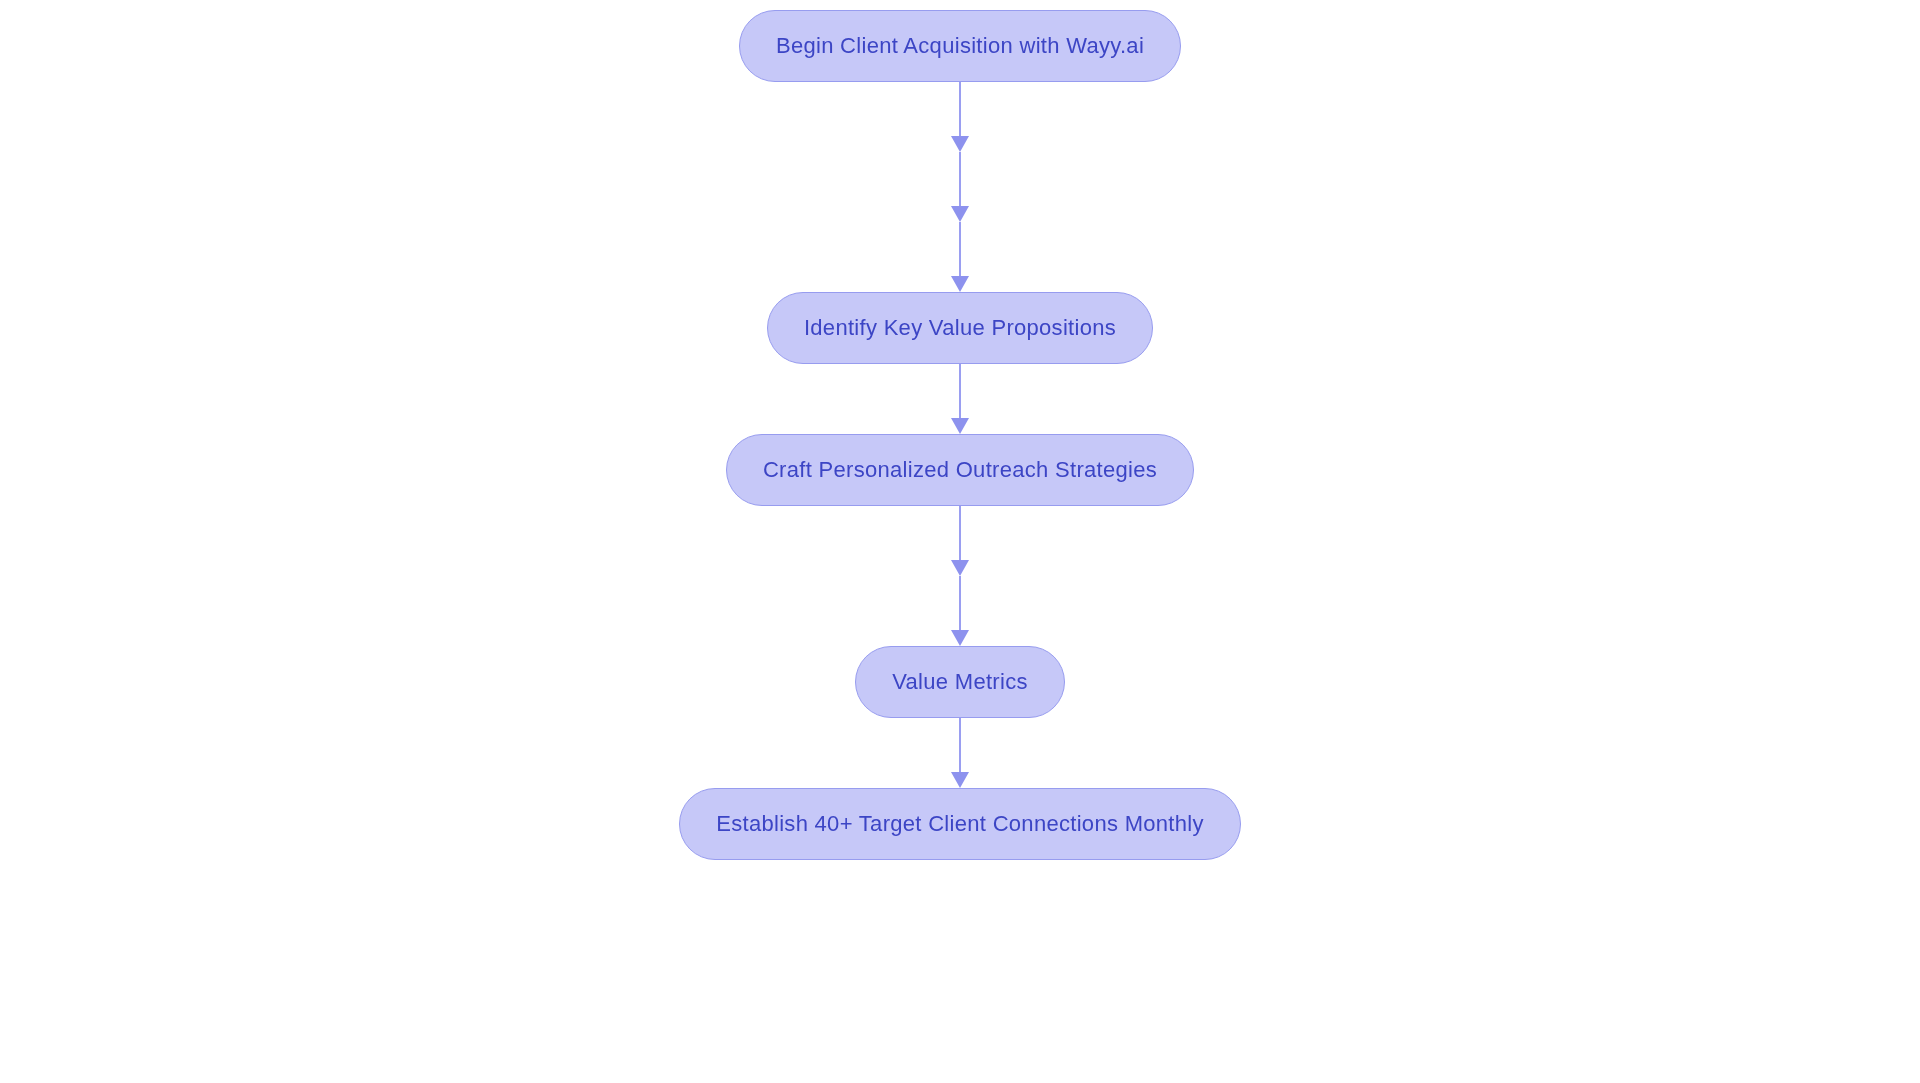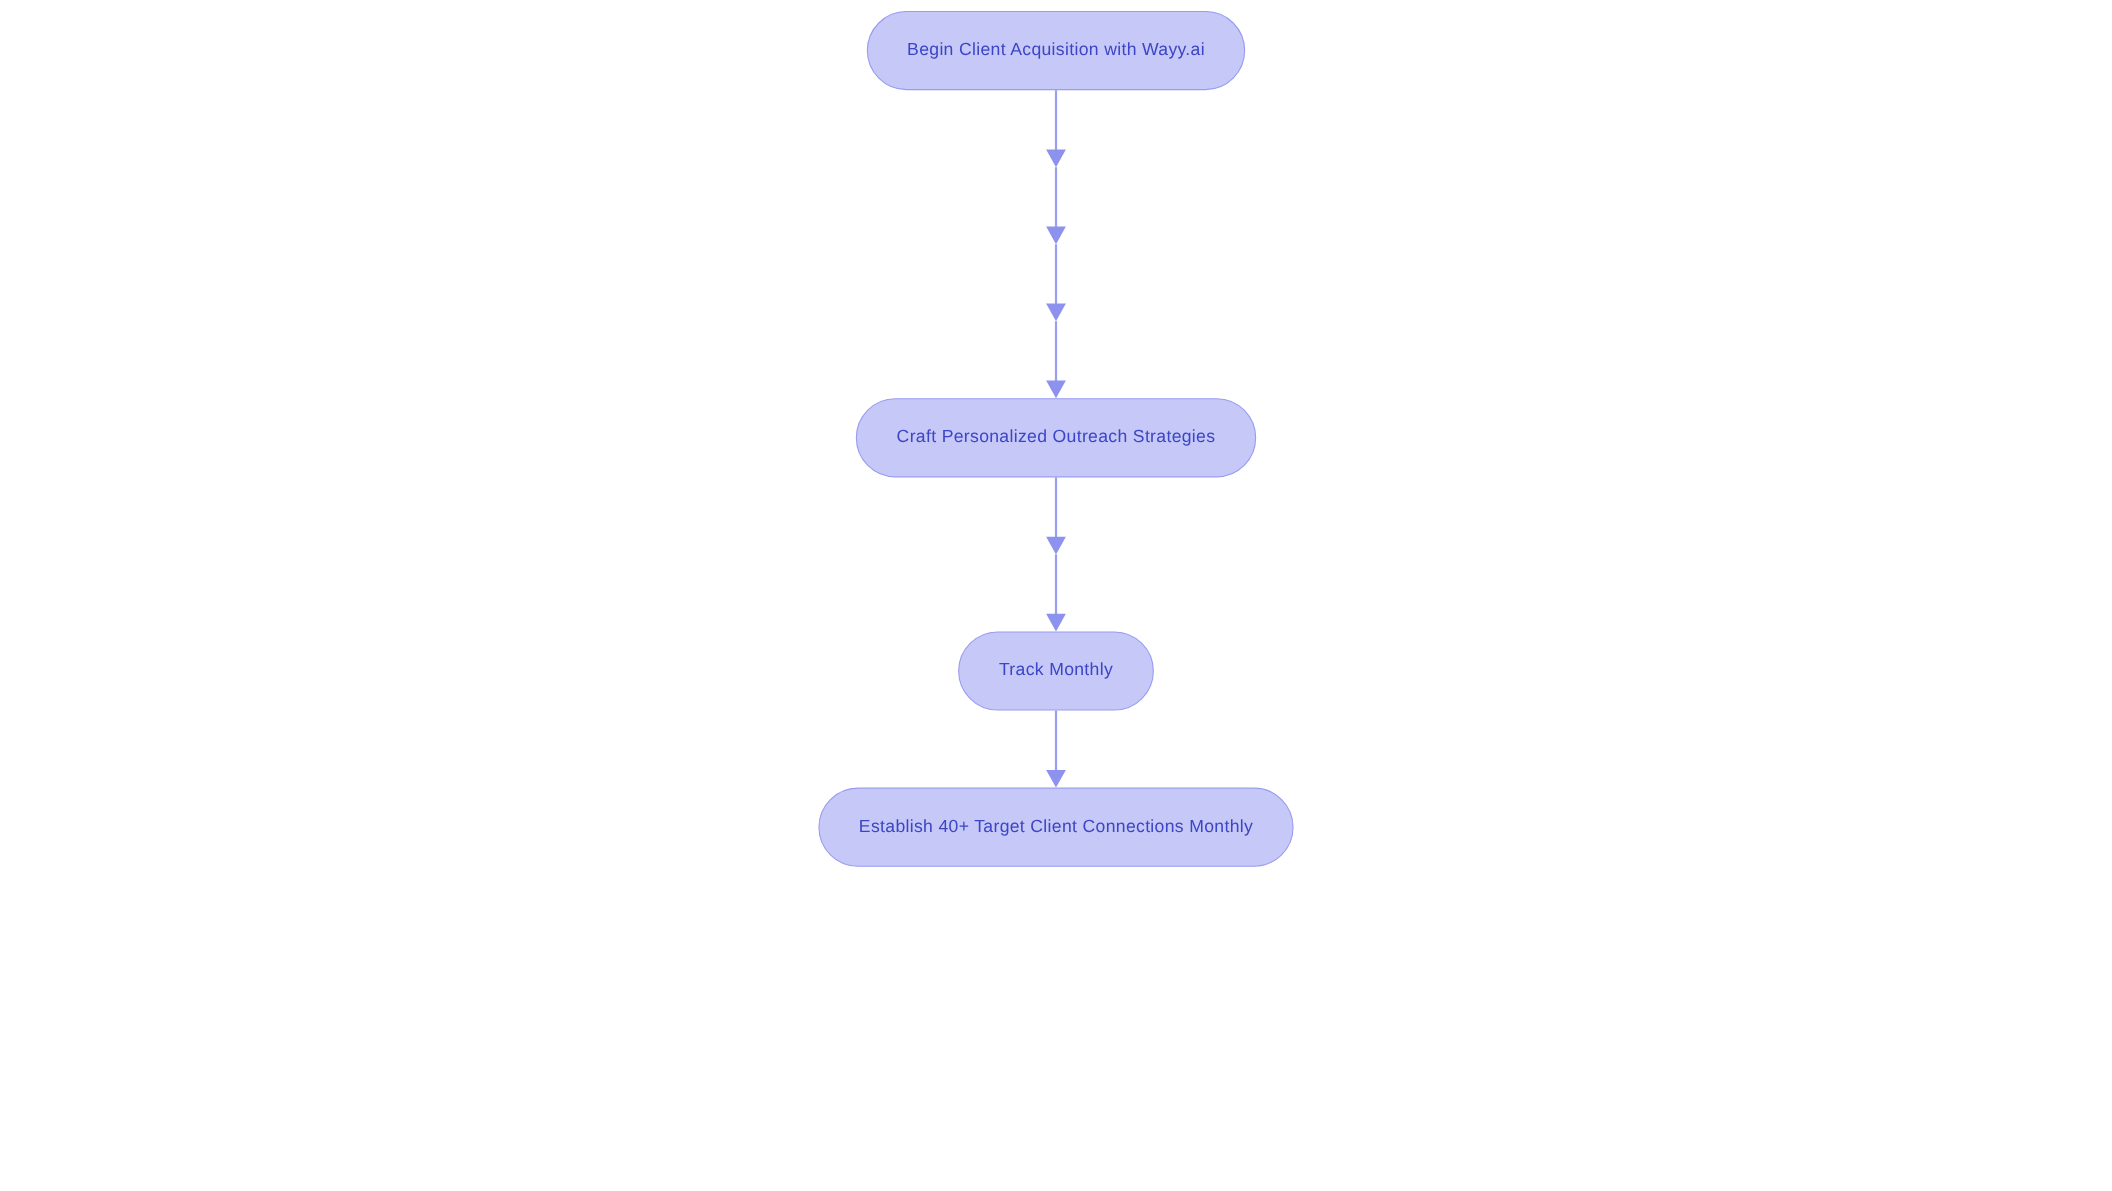--- a/index.html
+++ b/index.html
@@ -25,21 +25,21 @@
     height: 72px;
     border-radius: 36px;
     background: var(--node-fill, #c6c8f8);
     border: 1px solid var(--node-border, #979cef);
     display: flex;
     align-items: center;
     justify-content: center;
     padding: 0 36px;
   }
   .node-label {
-    font-size: 16px;
+    font-size: 22px;
     letter-spacing: 0.3px;
     color: var(--node-text, #3c45c5);
     white-space: nowrap;
   }
   .arrow {
     height: 70px;
     width: 20px;
     display: flex;
     flex-direction: column;
     align-items: center;
@@ -76,20 +76,23 @@
     <div class="arrow-line"></div>
     <div class="arrow-head"></div>
   </div>
 
 
   <div class="arrow">
     <div class="arrow-line"></div>
     <div class="arrow-head"></div>
   </div>
 
+  <div class="node">
+    <span class="node-label">Identify Key Value Propositions</span>
+  </div>
 
   <div class="arrow">
     <div class="arrow-line"></div>
     <div class="arrow-head"></div>
   </div>
 
   <div class="node">
     <span class="node-label">Craft Personalized Outreach Strategies</span>
   </div>
 
@@ -98,21 +101,21 @@
     <div class="arrow-head"></div>
   </div>
 
 
   <div class="arrow">
     <div class="arrow-line"></div>
     <div class="arrow-head"></div>
   </div>
 
   <div class="node">
-    <span class="node-label">Track Monthly</span>
+    <span class="node-label">Value Metrics</span>
   </div>
 
   <div class="arrow">
     <div class="arrow-line"></div>
     <div class="arrow-head"></div>
   </div>
 
   <div class="node">
     <span class="node-label">Establish 40+ Target Client Connections Monthly</span>
   </div>

